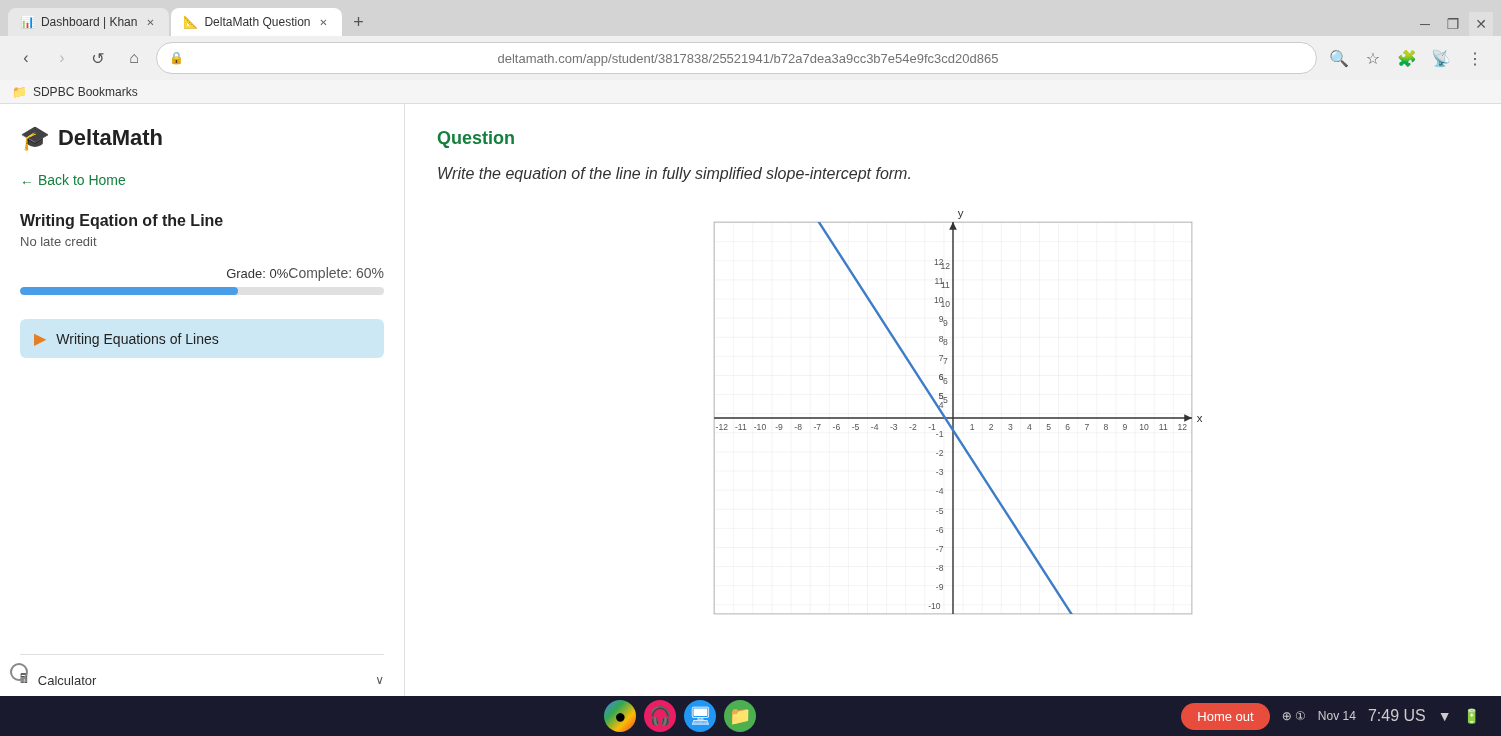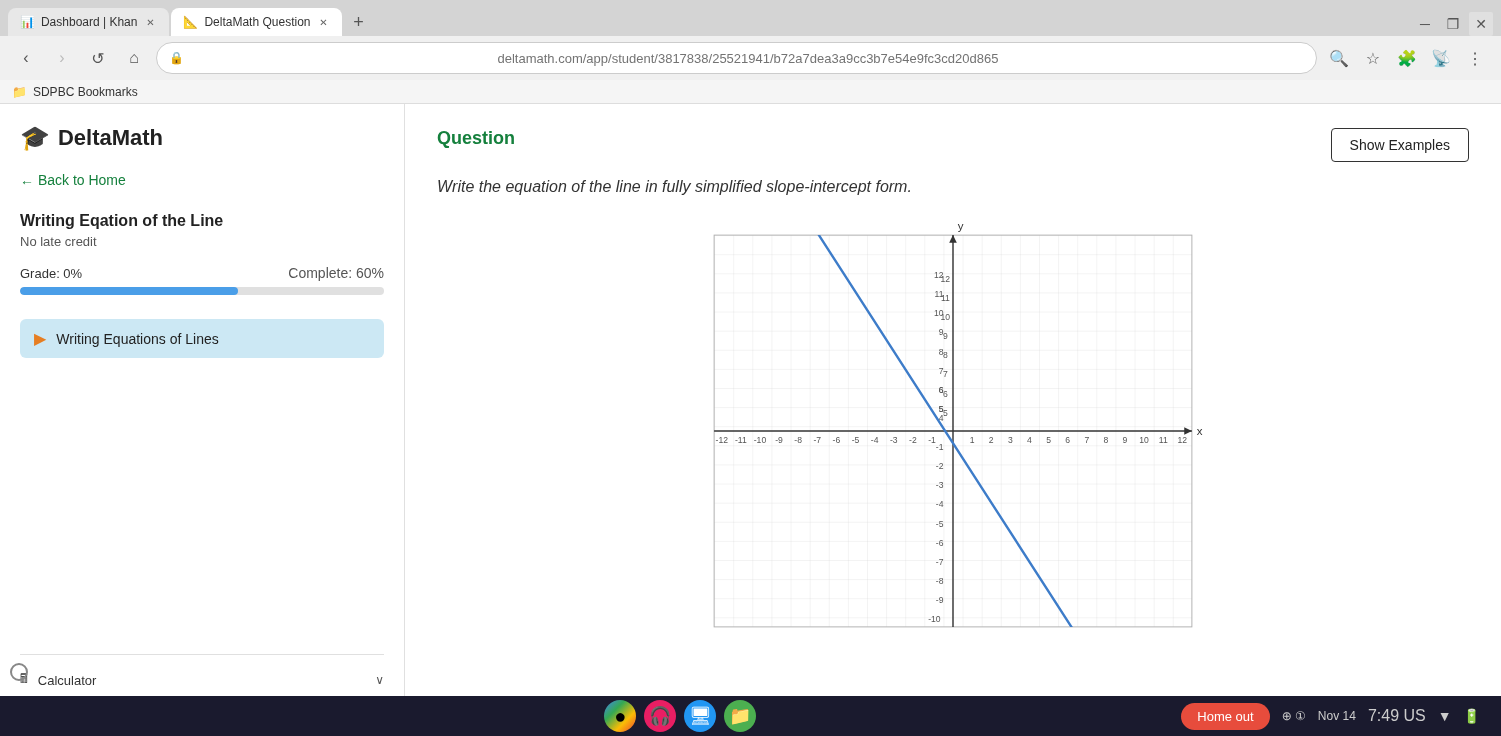--- a/index.html
+++ b/index.html
@@ -174,21 +174,21 @@
       margin-bottom: 4px;
     }
     .assignment-subtitle {
       font-size: 13px;
       color: #555;
       margin-bottom: 16px;
     }
     .grade-row {
       display: flex;
       align-items: center;
-      justify-content: space-between;
+      justify-content: flex-end;
       margin-bottom: 6px;
     }
     .grade-label {
       font-size: 13px;
       color: #333;
     }
     .complete-label {
       font-size: 14px;
       color: #555;
     }
@@ -451,21 +451,20 @@
           <span>Marc sandro Morency</span>
         </div>
         <a class="logout-link">Log Out</a>
       </div>
     </div>
   </div>
 
   <div class="main-content">
     <div class="question-header">
       <span class="question-label">Question</span>
-      <button class="show-examples-btn">Show Examples</button>
     </div>
     <div class="question-text">Write the equation of the line in fully simplified slope-intercept form.</div>
 
     <div class="graph-container">
       <svg class="graph-svg" width="520" height="430" viewBox="-20 -20 540 450">
 
         <defs>
           <pattern id="smallGrid" width="20" height="20" patternUnits="userSpaceOnUse">
             <path d="M 20 0 L 0 0 0 20" fill="none" stroke="#d0d0d0" stroke-width="0.5"></path>
           </pattern>

